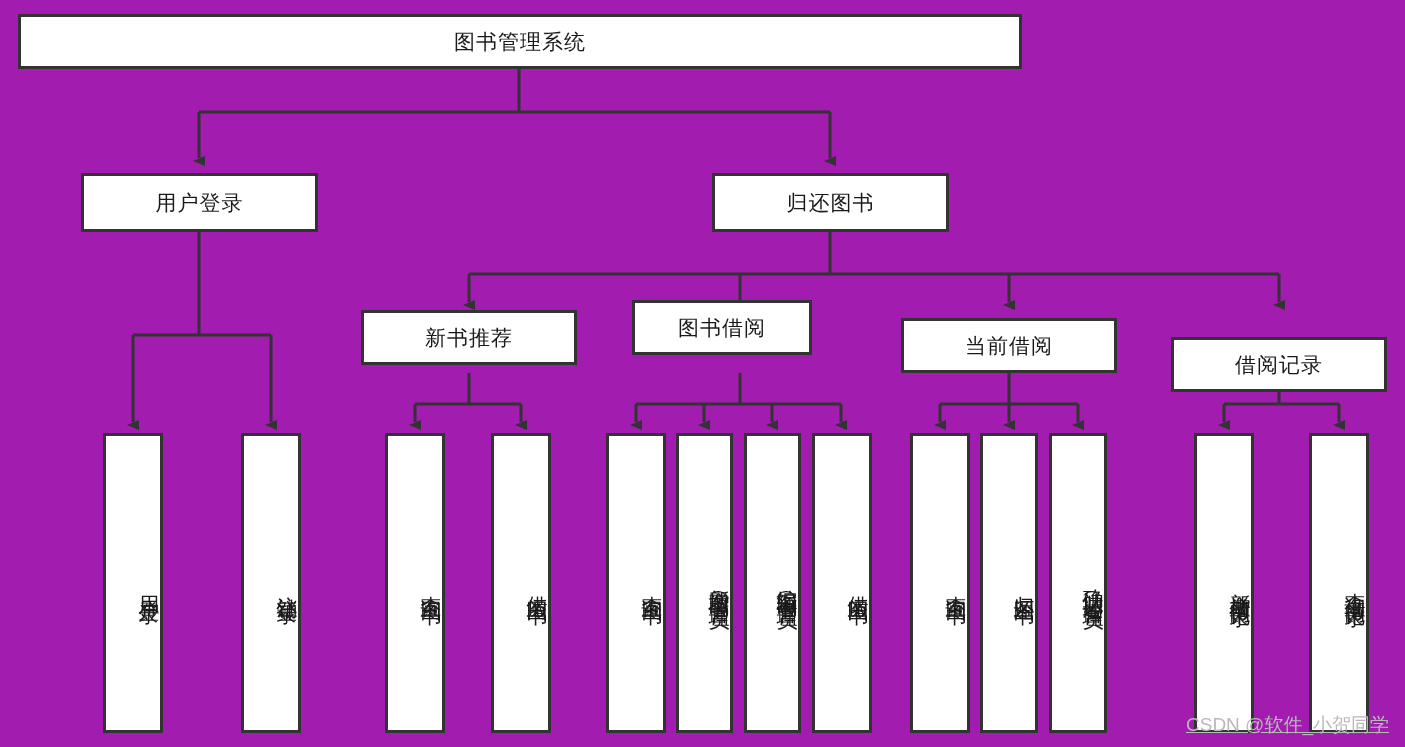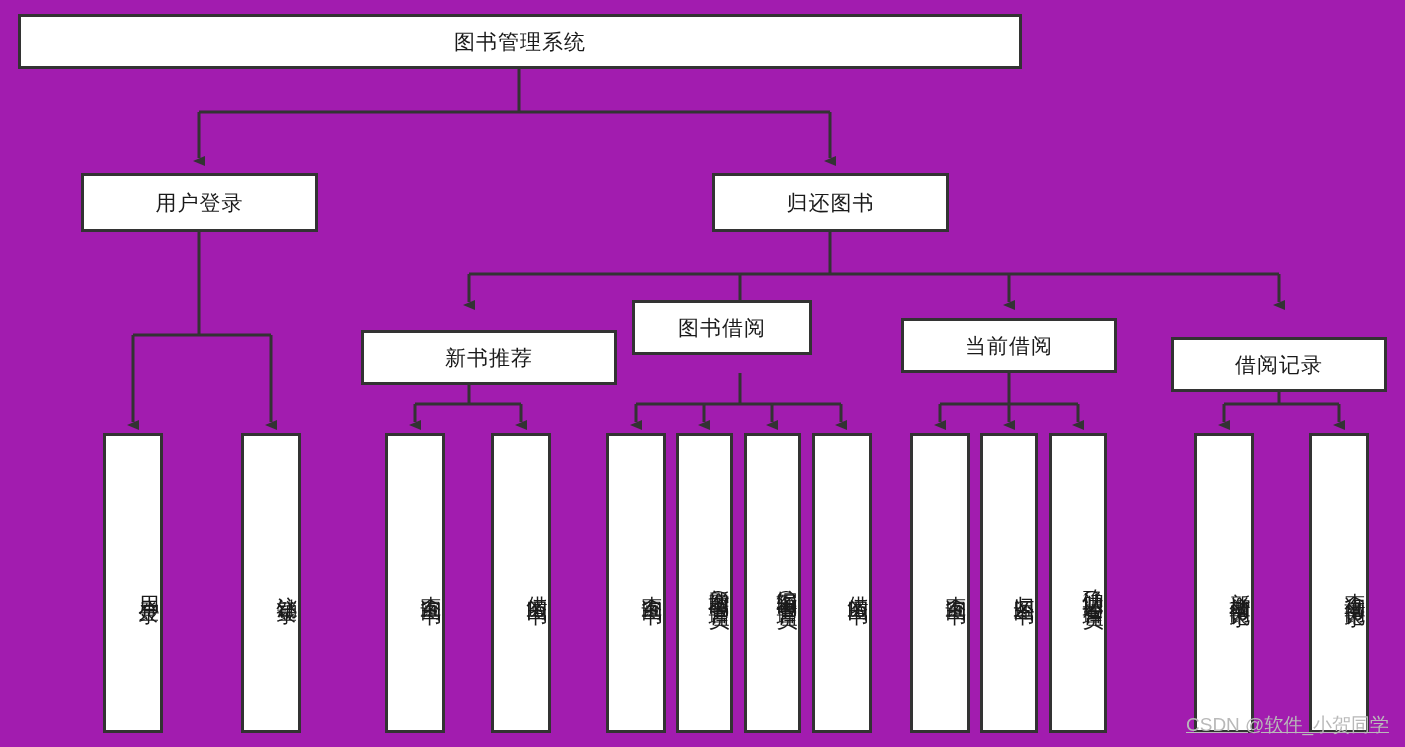--- a/index.html
+++ b/index.html
@@ -129,21 +129,21 @@
     <span>图书管理系统</span>
   </div>
 
   <div class="node h" style="left:81px; top:173px; width:237px; height:59px;">
     <span>用户登录</span>
   </div>
   <div class="node h" style="left:712px; top:173px; width:237px; height:59px;">
     <span>归还图书</span>
   </div>
 
-  <div class="node h" style="left:361px; top:330px; width:256px; height:55px;">
+  <div class="node h" style="left:361px; top:310px; width:216px; height:55px;">
     <span>新书推荐</span>
   </div>
   <div class="node h" style="left:632px; top:300px; width:180px; height:55px;">
     <span>图书借阅</span>
   </div>
   <div class="node h" style="left:901px; top:318px; width:216px; height:55px;text-align:center;">
     <span>当前借阅</span>
   </div>
   <div class="node h" style="left:1171px; top:337px; width:216px; height:55px;">
     <span>借阅记录</span>

